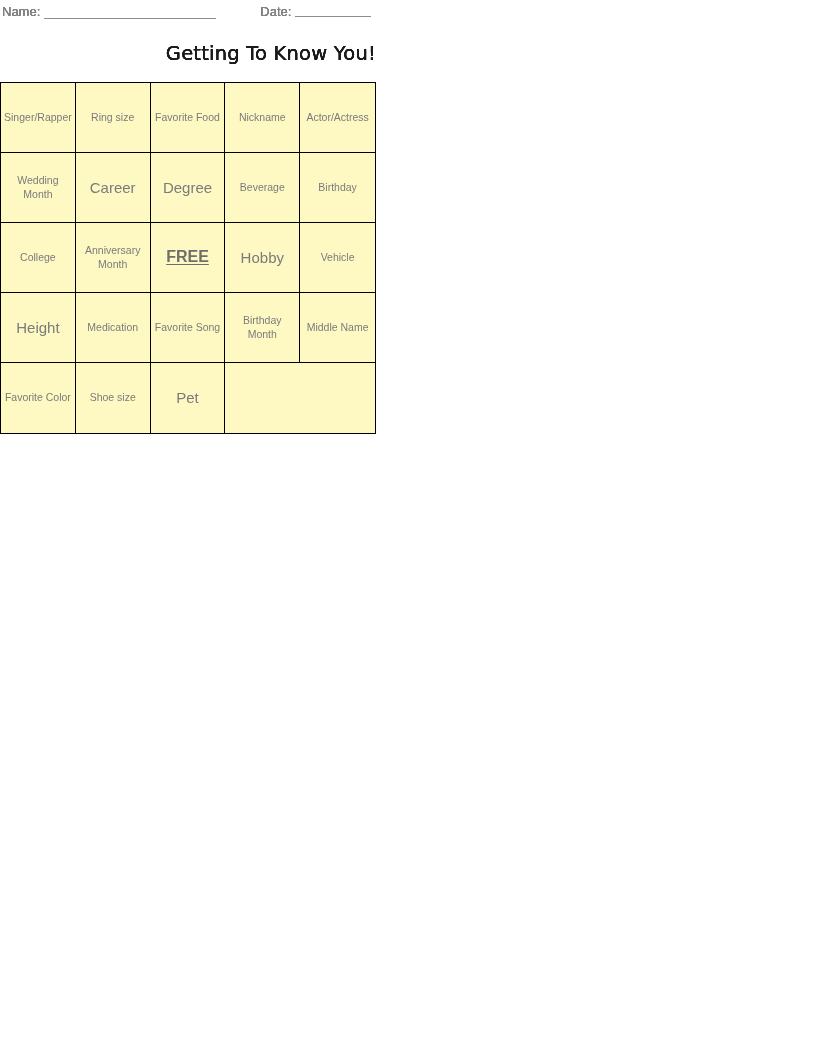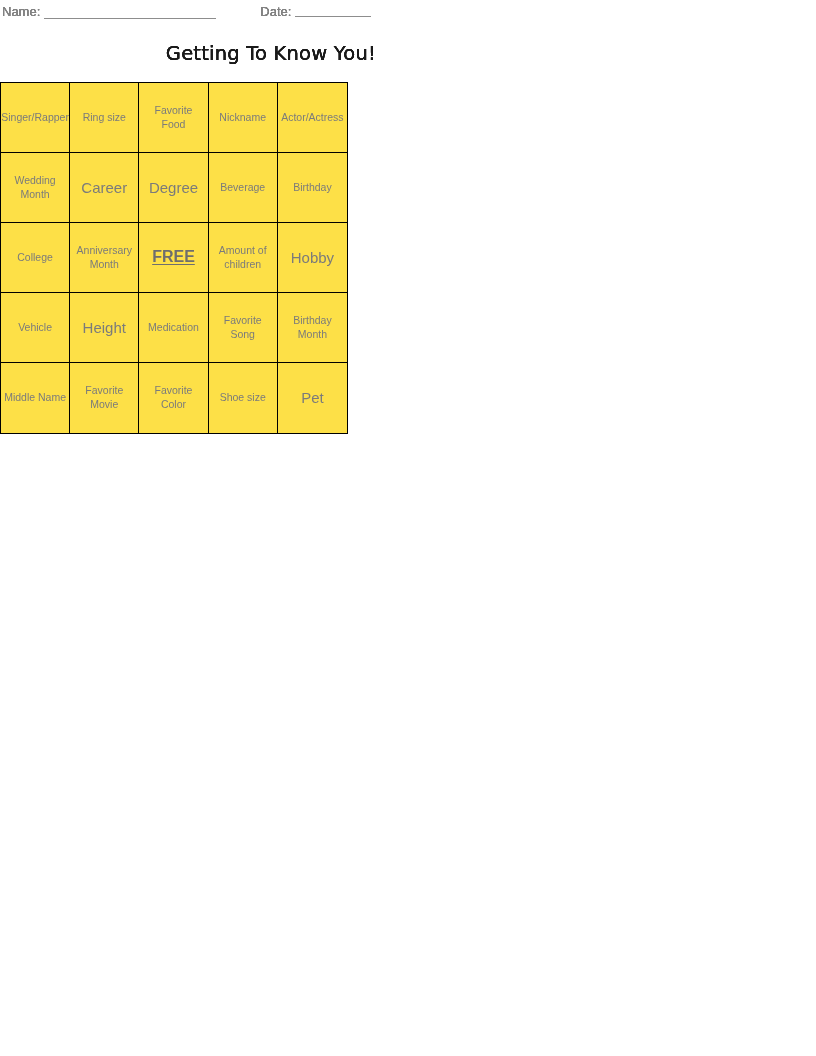--- a/index.html
+++ b/index.html
@@ -58,28 +58,28 @@
     font-size: 19.5px;
     font-weight: 400;
     color: #1a1a1a;
     letter-spacing: 0.2px;
   }
 
   .grid {
     position: absolute;
     top: 82px;
     left: 0;
-    width: 348px;
+    width: 376px;
     height: 352px;
     box-sizing: border-box;
     border: 1.5px solid #000000;
     display: grid;
     grid-template-columns: repeat(5, 1fr);
     grid-template-rows: repeat(5, 1fr);
-    background: #fde047;
+    background: #fef9c3;
   }
   .cell {
     box-sizing: border-box;
     border-right: 1px solid #000000;
     border-bottom: 1px solid #000000;
     display: flex;
     align-items: center;
     justify-content: center;
     text-align: center;
     padding: 2px;
@@ -257,31 +257,27 @@
         <div class="cell cell-s">Wedding
 Month</div>
         <div class="cell cell-l">Career</div>
         <div class="cell cell-l">Degree</div>
         <div class="cell cell-s">Beverage</div>
         <div class="cell cell-s">Birthday</div>
         <div class="cell cell-s">College</div>
         <div class="cell cell-s">Anniversary
 Month</div>
         <div class="cell cell-free">FREE</div>
-        <div class="cell cell-s">Amount of
-children</div>
-        <div class="cell cell-l">Hobby</div>
-        <div class="cell cell-s">Vehicle</div>
-        <div class="cell cell-l">Height</div>
-        <div class="cell cell-s">Medication</div>
-        <div class="cell cell-s">Favorite Song</div>
-        <div class="cell cell-s">Birthday
-Month</div>
-        <div class="cell cell-s">Middle Name</div>
-        <div class="cell cell-s">Favorite
-Movie</div>
+        <div class="cell cell-l">Hobby</div>
+        <div class="cell cell-s">Vehicle</div>
+        <div class="cell cell-l">Height</div>
+        <div class="cell cell-s">Medication</div>
+        <div class="cell cell-s">Favorite Song</div>
+        <div class="cell cell-s">Birthday
+Month</div>
+        <div class="cell cell-s">Middle Name</div>
         <div class="cell cell-s">Favorite Color</div>
         <div class="cell cell-s">Shoe size</div>
         <div class="cell cell-l">Pet</div>
       </div>
   </div>
 
 </div>
 
 </body></html>

